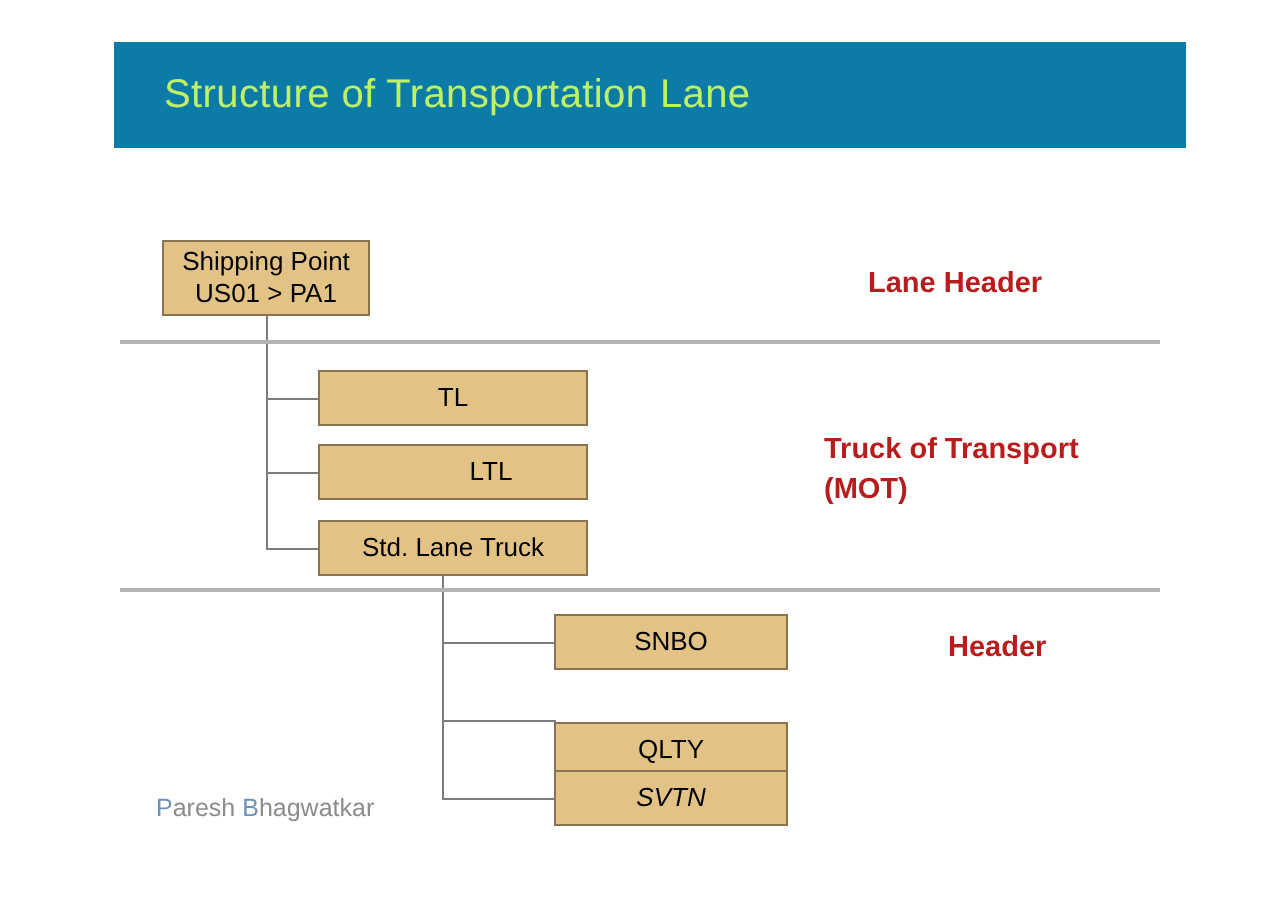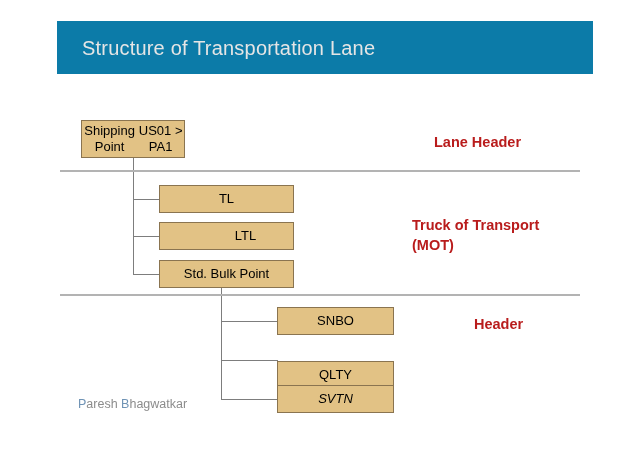--- a/index.html
+++ b/index.html
@@ -24,21 +24,21 @@
     width: 536px;
     height: 53px;
     background: #0c7ba8;
     box-sizing: border-box;
   }
   .title-text {
     position: absolute;
     left: 25px;
     top: 50%;
     transform: translateY(-50%);
-    color: #e5e5e5;
+    color: #bef264;
     font-size: 20px;
     font-weight: 400;
     letter-spacing: 0.2px;
     white-space: nowrap;
   }
 
   
   .node {
     position: absolute;
     box-sizing: border-box;
@@ -51,21 +51,21 @@
     justify-content: center;
     text-align: center;
     line-height: 1.25;
     z-index: 3;
   }
   .node.root {
     left: 81px;
     top: 120px;
     width: 104px;
     height: 38px;
-    flex-direction: row;
+    flex-direction: column;
     font-size: 13px;
   }
   .node.mot {
     left: 159px;
     width: 135px;
     height: 28px;
   }
   .node.mot-1 { top: 185px; }
   .node.mot-2 { top: 222px; padding-left: 38px; }
   .node.mot-3 { top: 260px; }
@@ -152,21 +152,21 @@
     <span>US01 &gt; PA1</span>
   </div>
 
   <div class="node mot mot-1">
     <span>TL</span>
   </div>
   <div class="node mot mot-2">
     <span>LTL</span>
   </div>
   <div class="node mot mot-3">
-    <span>Std. Bulk Point</span>
+    <span>Std. Lane Truck</span>
   </div>
 
   <div class="node carrier carrier-1">
     <span>SNBO</span>
   </div>
   <div class="node carrier carrier-2">
     <span>QLTY</span>
   </div>
   <div class="node carrier carrier-3">
     <span>SVTN</span>

